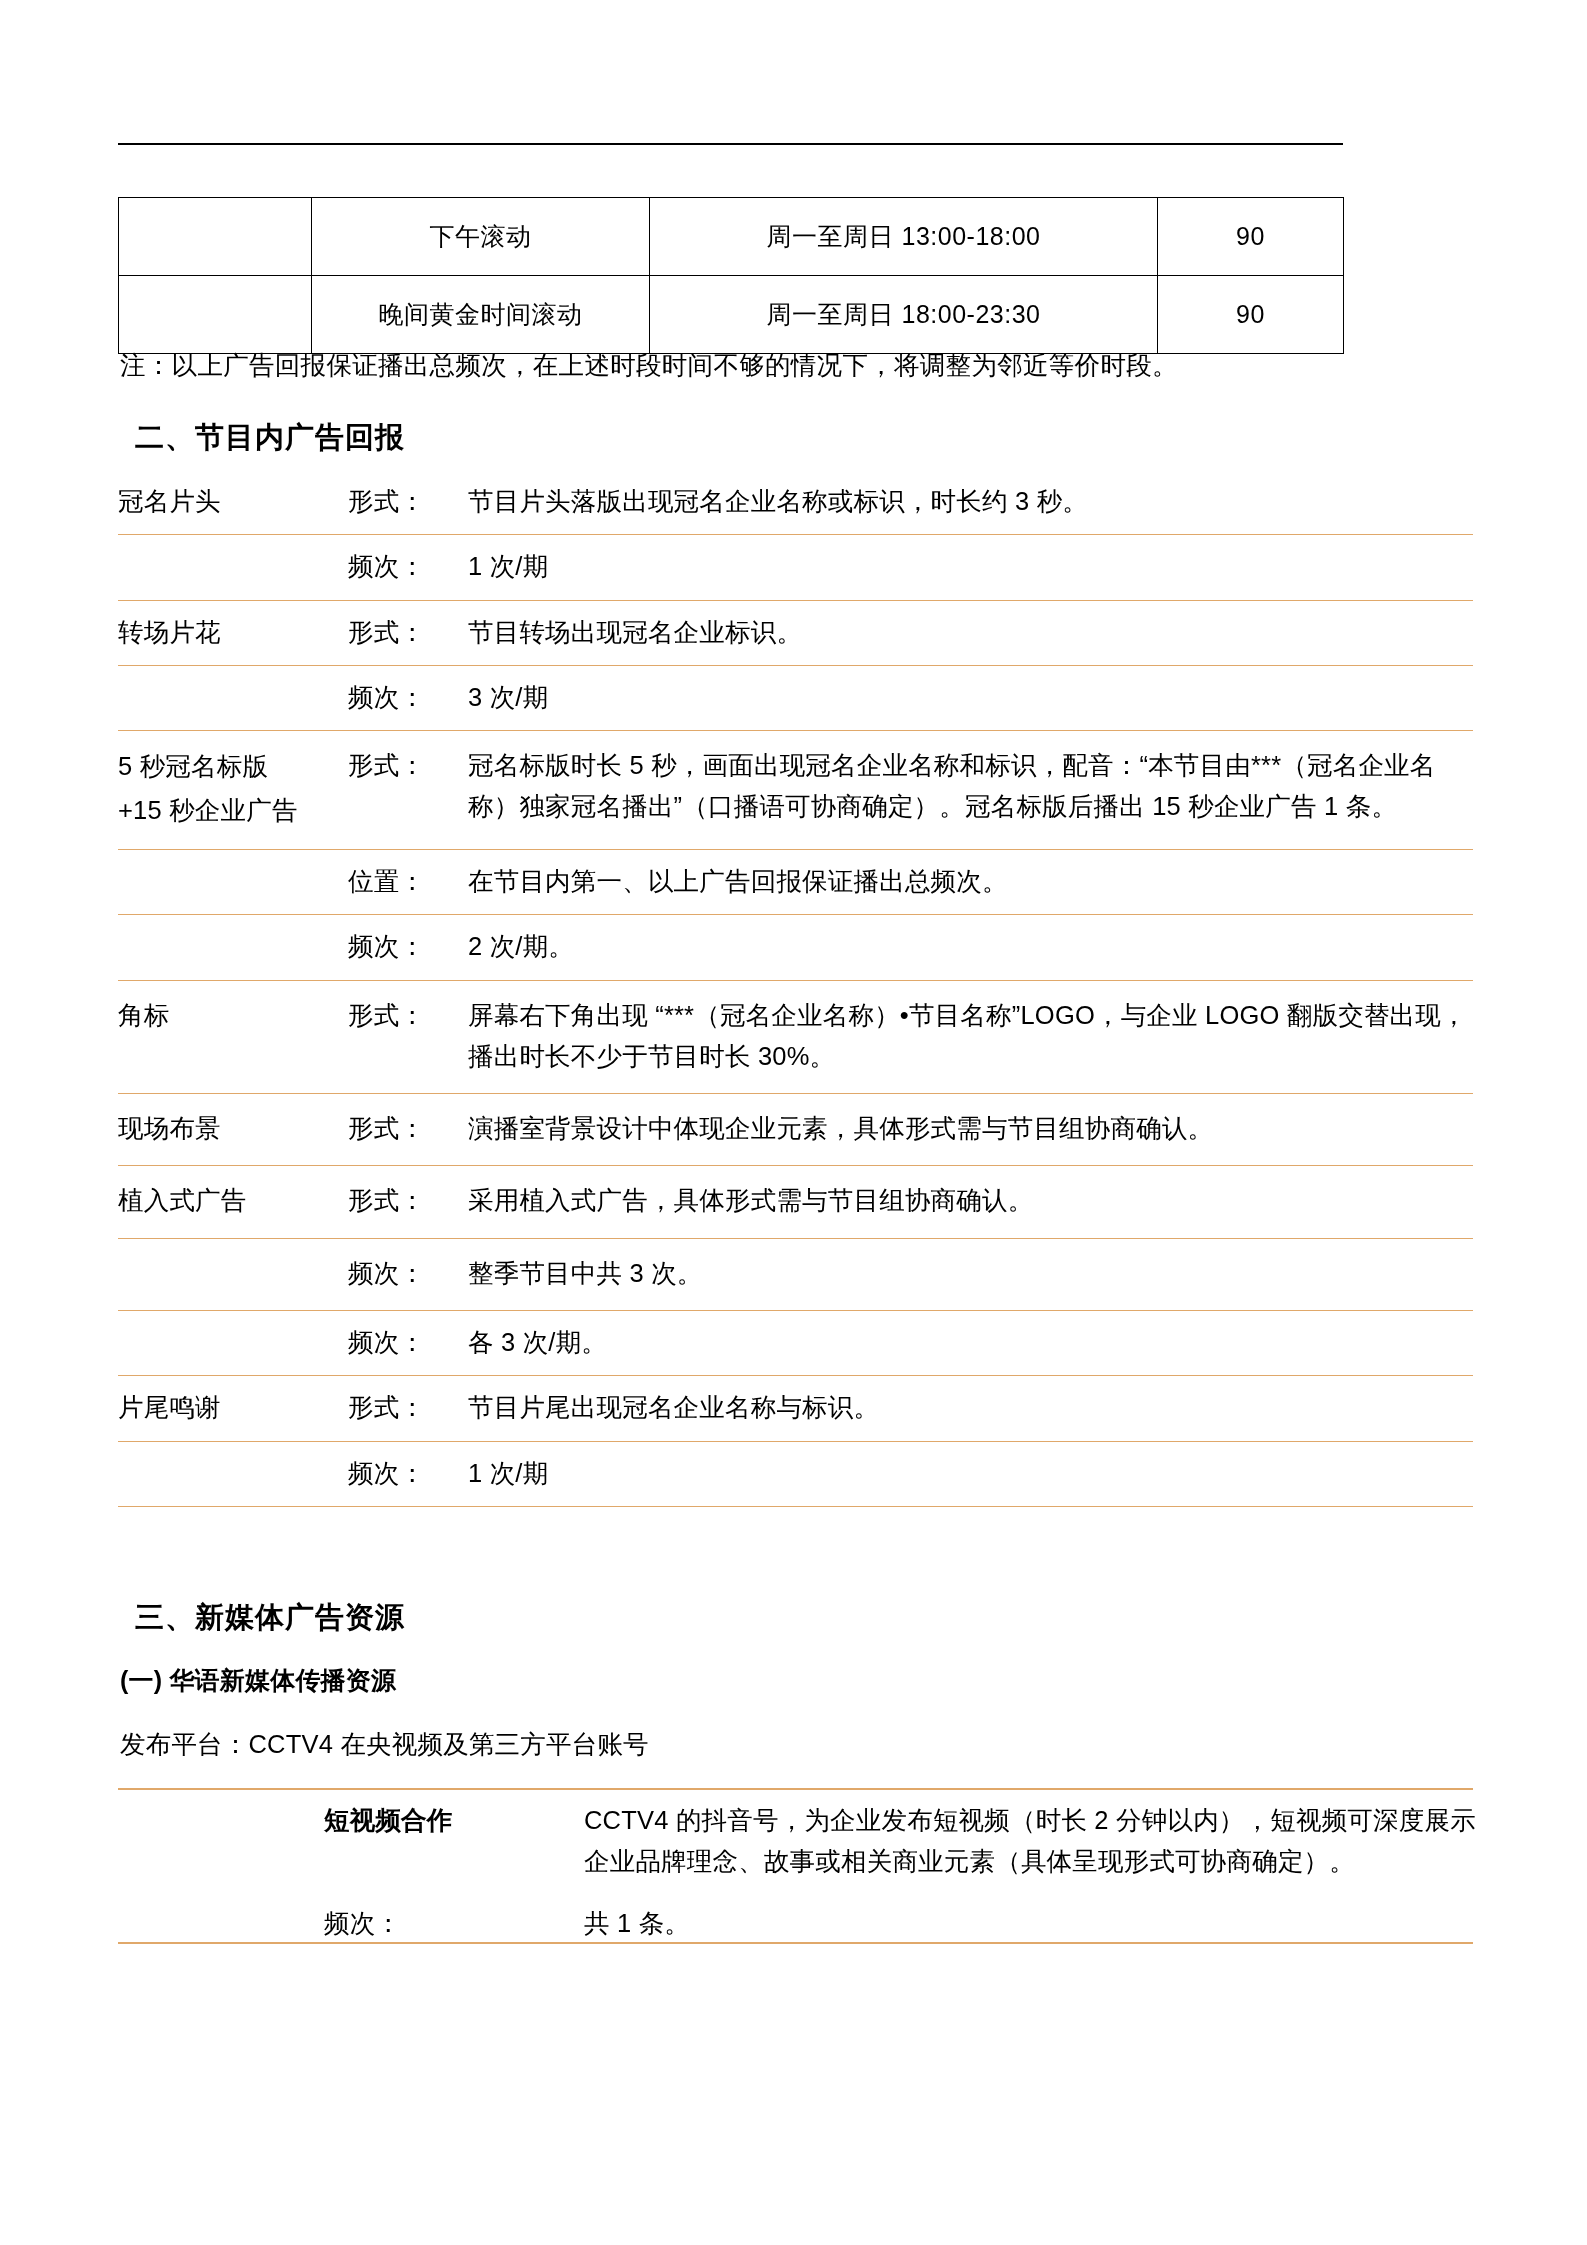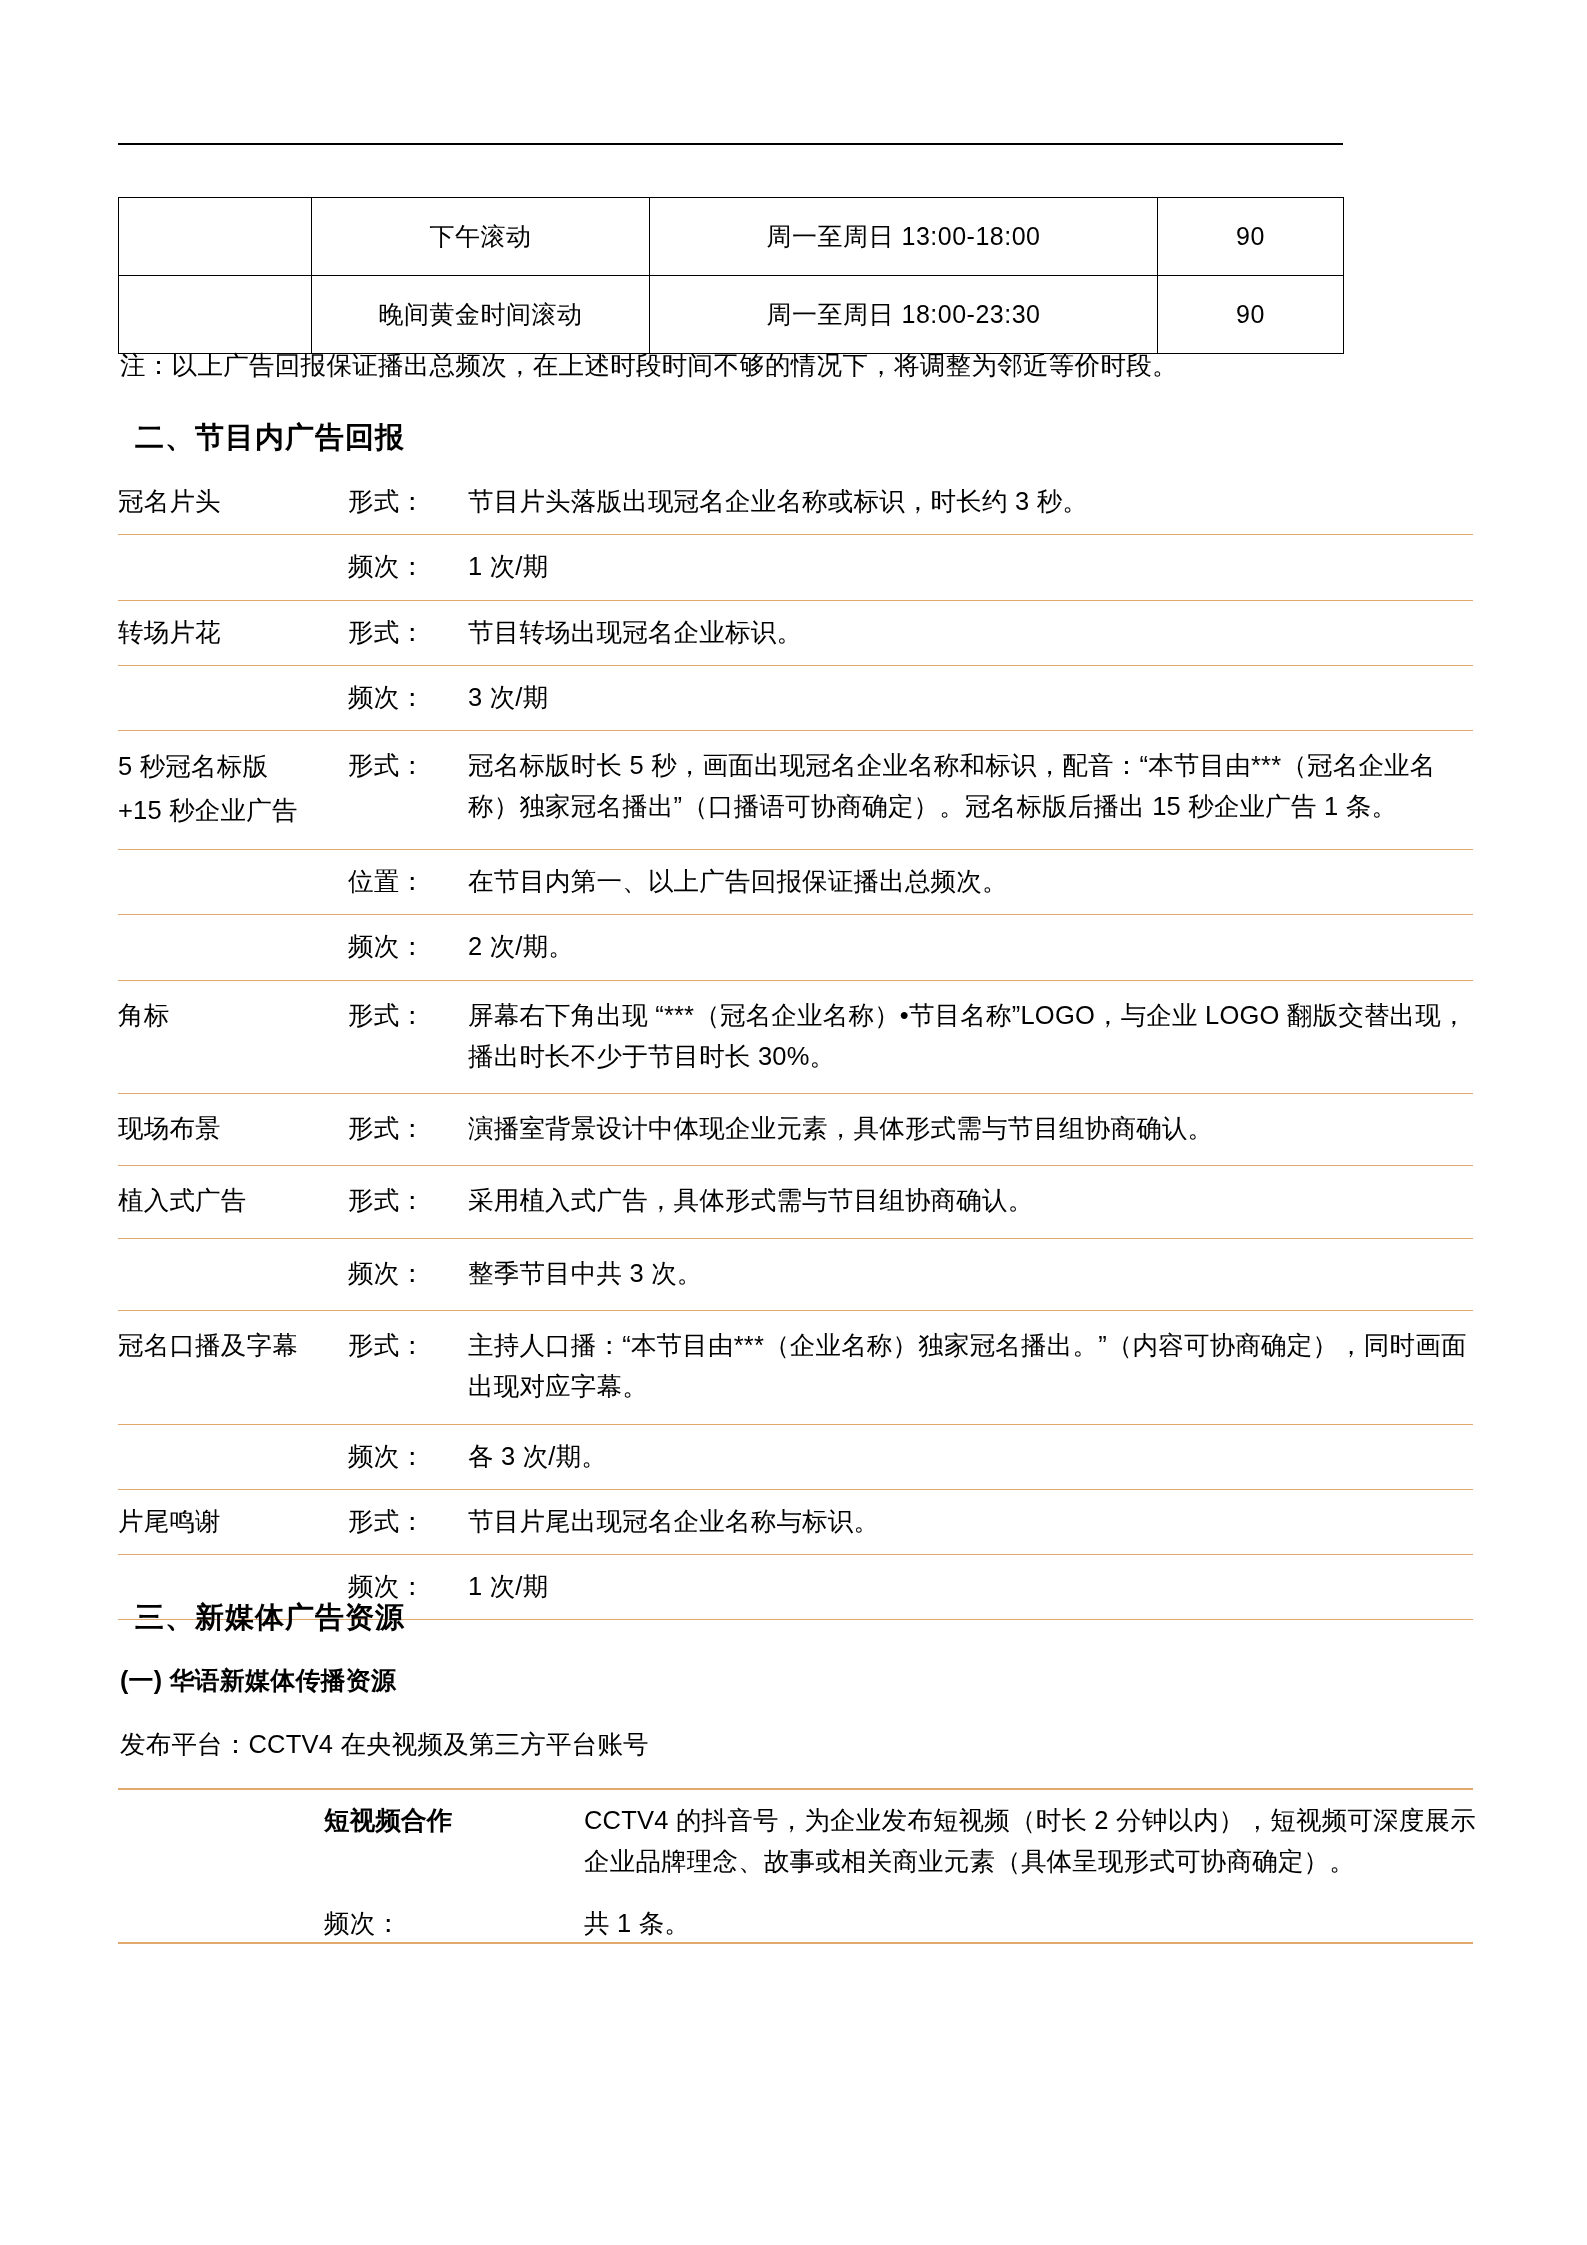--- a/index.html
+++ b/index.html
@@ -259,25 +259,20 @@
         <td class="c-item">植入式广告</td>
         <td class="c-label">形式：</td>
         <td class="c-text">采用植入式广告，具体形式需与节目组协商确认。</td>
       </tr>
       <tr class="tall">
         <td class="c-item"></td>
         <td class="c-label">频次：</td>
         <td class="c-text">整季节目中共 3 次。</td>
       </tr>
 
-      <tr class="tall">
-        <td class="c-item vmid">冠名口播及字幕</td>
-        <td class="c-label vmid">形式：</td>
-        <td class="c-text">主持人口播：“本节目由***（企业名称）独家冠名播出。”（内容可协商确定），同时画面出现对应字幕。</td>
-      </tr>
       <tr>
         <td class="c-item"></td>
         <td class="c-label">频次：</td>
         <td class="c-text">各 3 次/期。</td>
       </tr>
 
       <tr>
         <td class="c-item">片尾鸣谢</td>
         <td class="c-label">形式：</td>
         <td class="c-text">节目片尾出现冠名企业名称与标识。</td>

